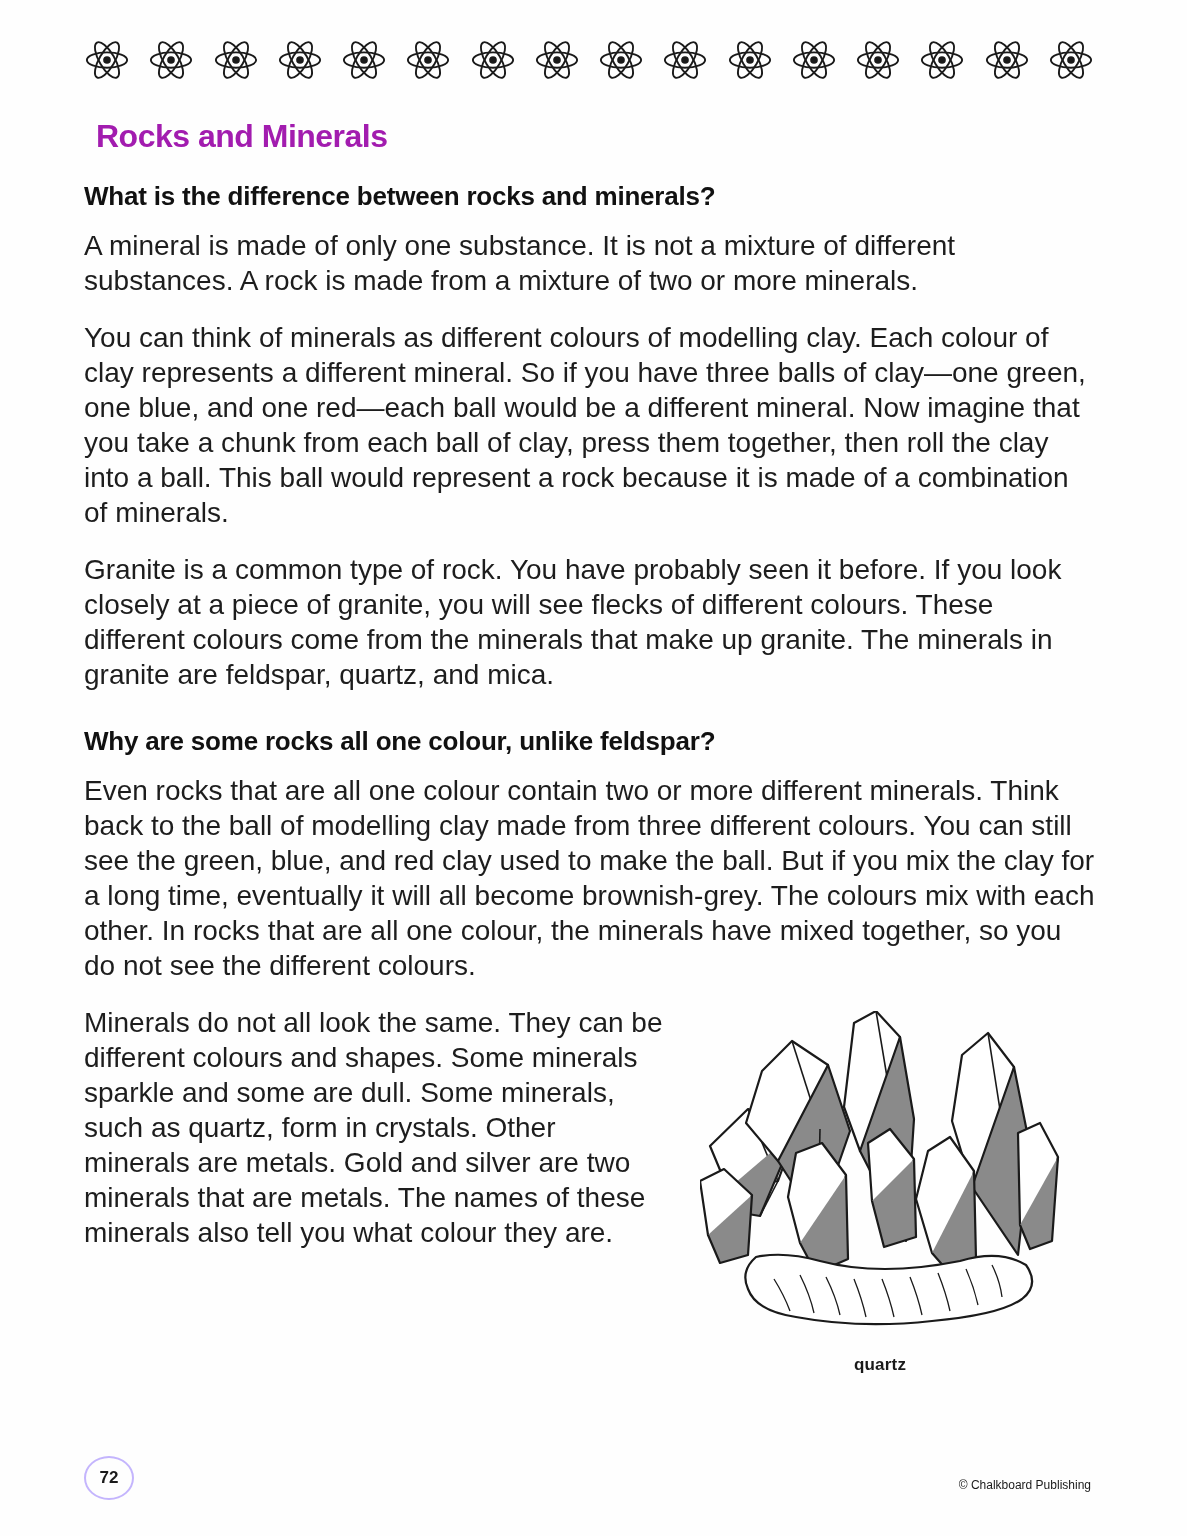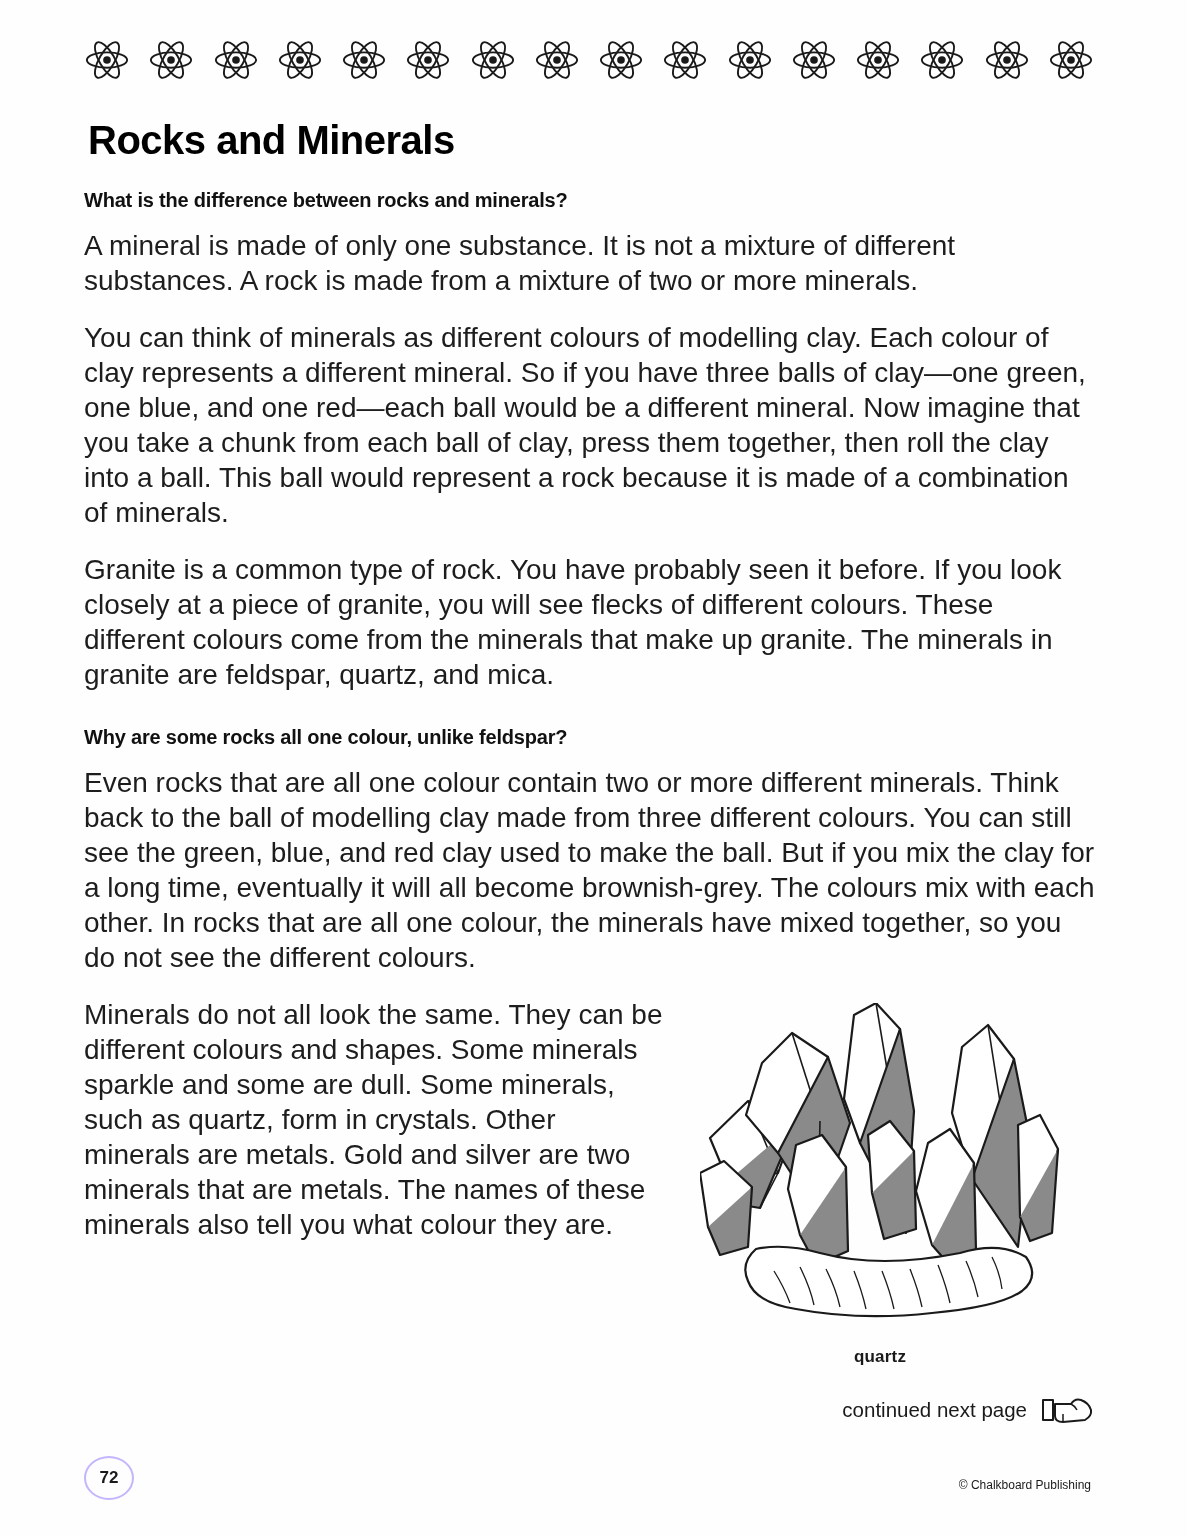--- a/index.html
+++ b/index.html
@@ -36,28 +36,28 @@
     height: 46px;
     flex: 0 0 auto;
   }
   .content {
     position: absolute;
     left: 84px;
     top: 118px;
     width: 1012px;
   }
   h1.title {
-    font-size: 40px;
+    font-size: 32px;
     font-weight: bold;
     letter-spacing: -0.5px;
-    margin: 0 0 26px 4px;
-    color: #000000;
+    margin: 0 0 26px 12px;
+    color: #a21caf;
   }
   h2.subhead {
-    font-size: 20px;
+    font-size: 26px;
     font-weight: bold;
     margin: 0 0 16px 0;
     letter-spacing: -0.2px;
     color: #111;
   }
   h2.subhead.spaced { margin-top: 34px; }
   p.para {
     font-size: 28px;
     line-height: 35px;
     margin: 0 0 22px 0;
@@ -323,28 +323,17 @@
               <path d="M266 258 Q274 276 278 294"></path>
               <path d="M292 254 Q300 270 302 286"></path>
             </g>
           </g>
         </svg>
         <div class="figcaption">quartz</div>
       </div>
     </div>
   </div>
 
-  <div class="footer-note">
-    <span>continued next page</span>
-    <svg width="54" height="36" viewBox="0 0 54 36">
-      <g stroke="#1a1a1a" stroke-width="2" fill="#ffffff" stroke-linejoin="round">
-        <path d="M2 8 L12 8 L12 28 L2 28 Z"></path>
-        <path d="M14 12 L30 12 Q34 6 40 8 Q48 11 50 18 Q51 24 44 28 L22 30 Q14 30 14 24 Z"></path>
-        <path d="M30 12 Q34 14 36 18" fill="none" stroke-width="1.5"></path>
-        <path d="M22 30 L22 22" fill="none" stroke-width="1.5"></path>
-      </g>
-    </svg>
-  </div>
 
   <div class="page-number">72</div>
   <div class="copyright">© Chalkboard Publishing</div>
 
 </div>
 
 </body></html>

